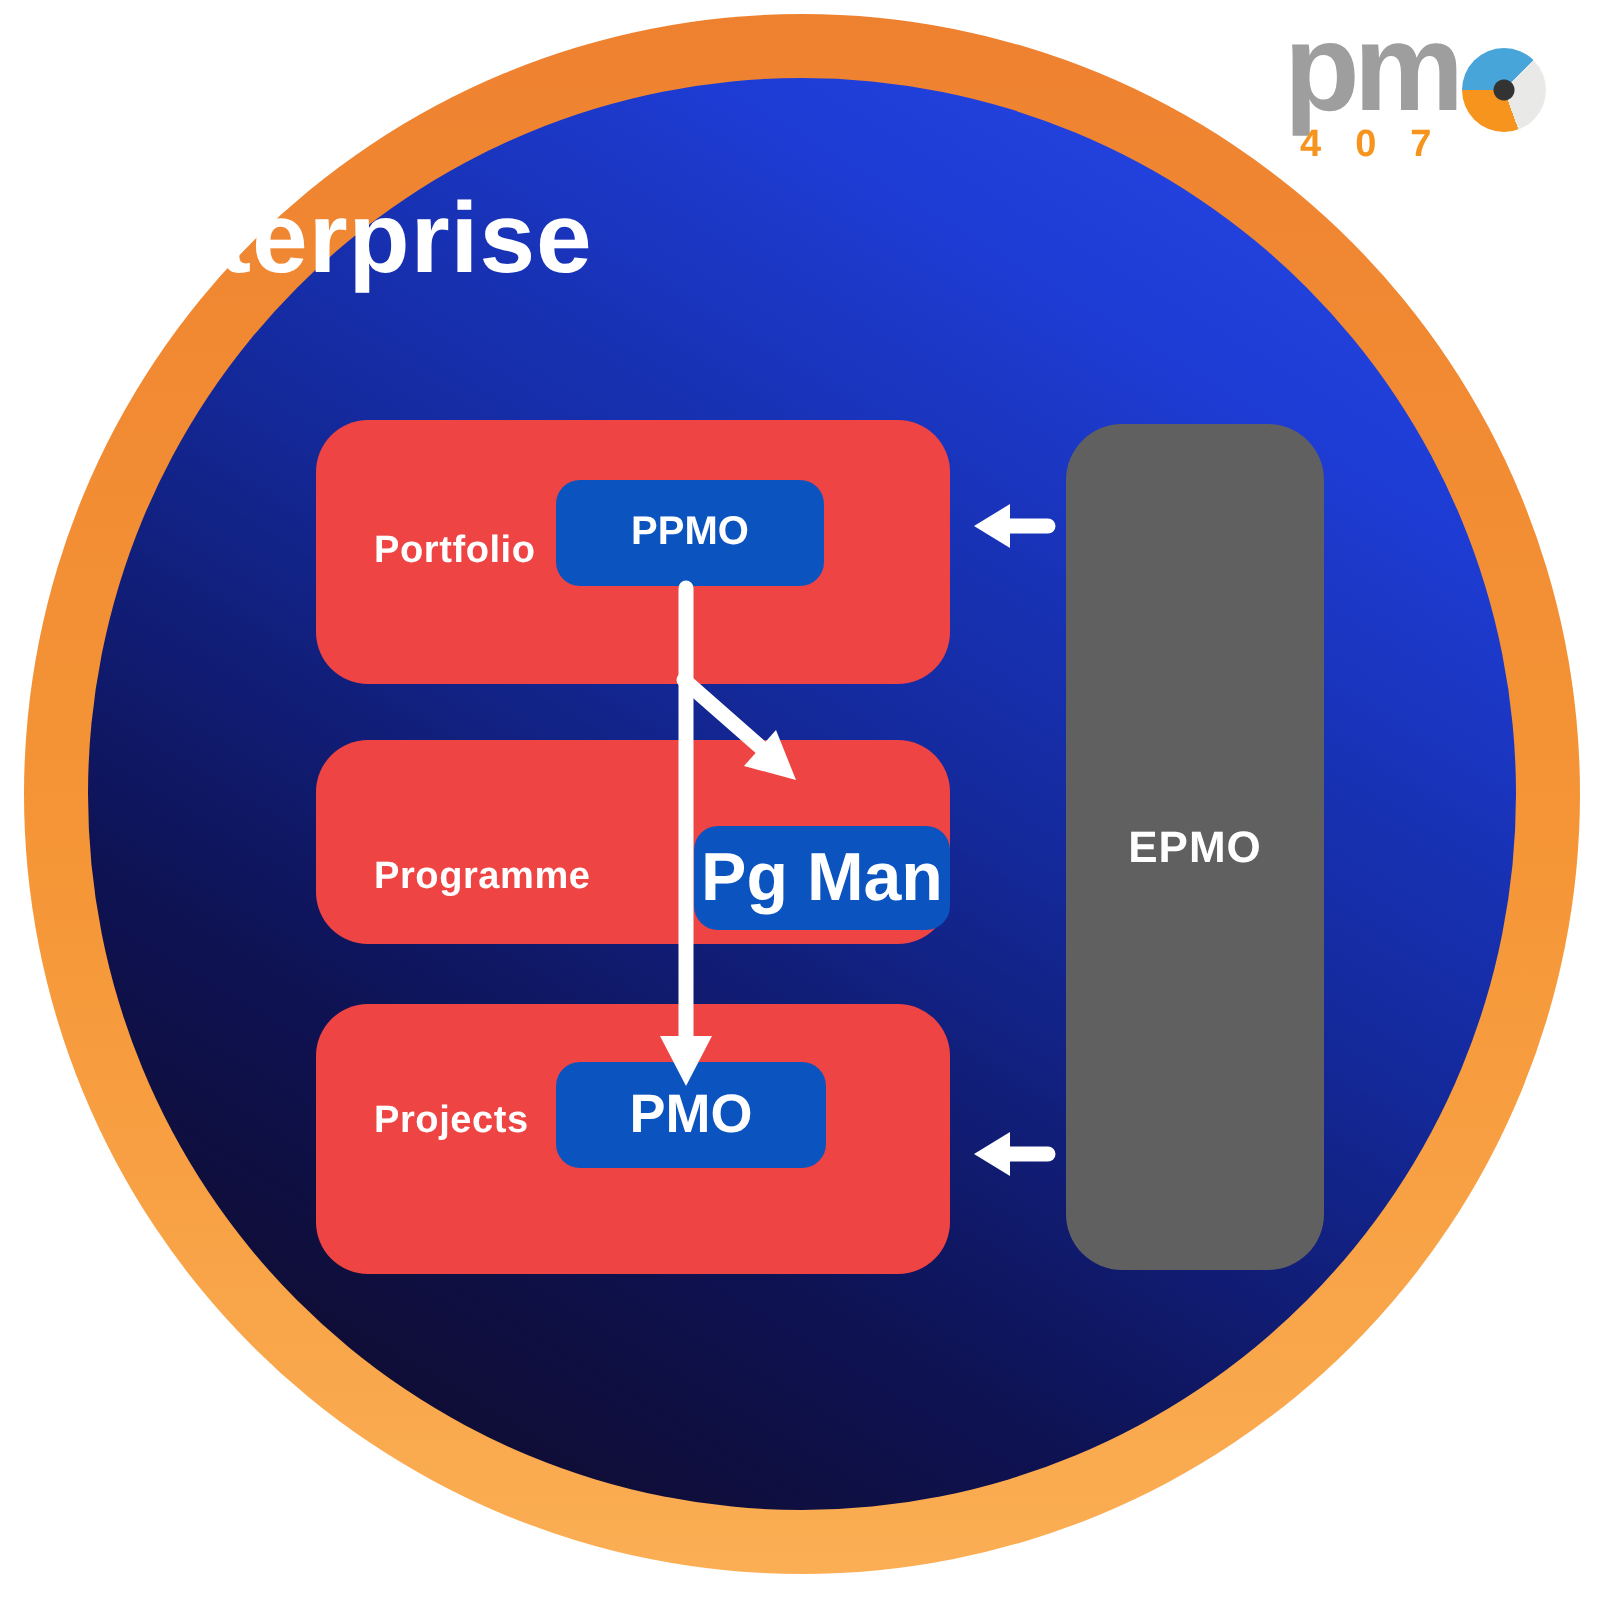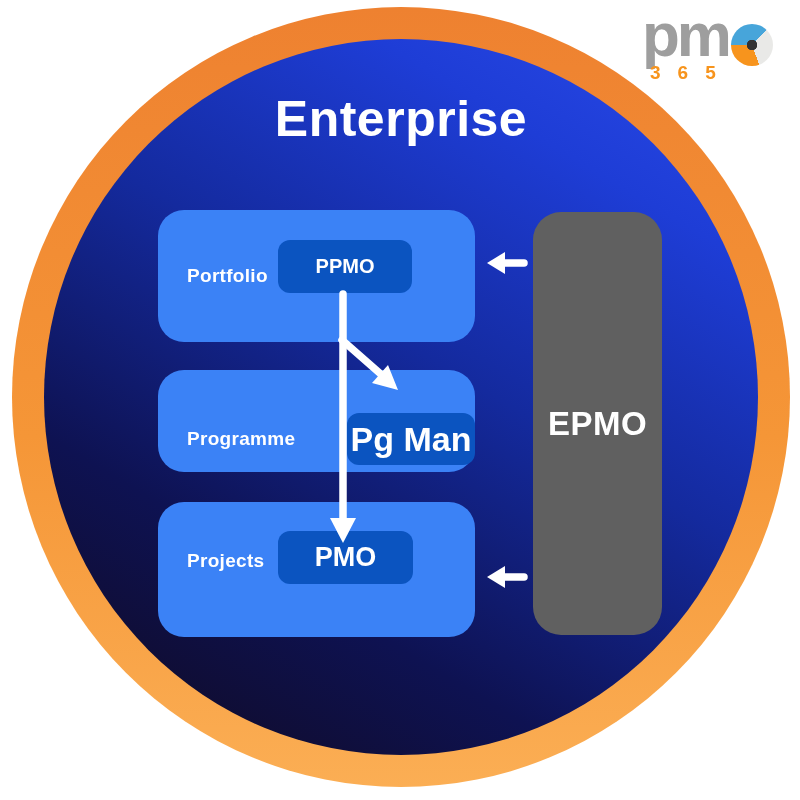--- a/index.html
+++ b/index.html
@@ -4,44 +4,44 @@
 <style>
   html,body{margin:0;padding:0;background:#ffffff;font-family:"Liberation Sans",sans-serif;}
   .stage{position:relative;width:800px;height:800px;background:#ffffff;overflow:hidden;}
 
   
   .ring{position:absolute;left:12px;top:7px;width:778px;height:780px;border-radius:50%;
         background:linear-gradient(180deg,#EE8130 0%,#F59637 55%,#FBAE54 100%);}
   .inner{position:absolute;left:44px;top:39px;width:714px;height:716px;border-radius:50%;
         background:linear-gradient(211deg,#2B4BEA 0%,#1E3DD6 20%,#142A9E 45%,#0E1252 72%,#100B28 94%);}
 
-  .title{position:absolute;left:44px;top:90px;width:714px;text-align:center;
+  .title{position:absolute;left:44px;top:90px;width:714px;
         color:#ffffff;font-size:50px;font-weight:bold;letter-spacing:0.5px;}
 
   
-  .level{position:absolute;left:158px;width:317px;background:#3b82f6;border-radius:26px;}
+  .level{position:absolute;left:158px;width:317px;background:#ef4444;border-radius:26px;}
   .level-0{top:210px;height:132px;}
   .level-1{top:370px;height:102px;}
   .level-2{top:502px;height:135px;}
   .level-label{position:absolute;color:#ffffff;font-weight:bold;font-size:19px;letter-spacing:0.3px;}
   .label-0{left:29px;top:55px;}
   .label-1{left:29px;top:58px;}
   .label-2{left:29px;top:48px;}
 
   
   .chip{position:absolute;background:#0B54C0;border-radius:12px;display:flex;
         align-items:center;justify-content:center;color:#ffffff;font-weight:bold;}
   .chip-ppmo{left:120px;top:30px;width:134px;height:53px;font-size:20px;}
   .chip-pgman{left:189px;top:43px;width:128px;height:52px;font-size:34px;}
   .chip-pmo{left:120px;top:29px;width:135px;height:53px;font-size:27px;}
 
   
   .epmo{position:absolute;left:533px;top:212px;width:129px;height:423px;border-radius:28px;
         background:#606060;display:flex;align-items:center;justify-content:center;
-        color:#ffffff;font-weight:bold;font-size:33px;letter-spacing:0.5px;}
+        color:#ffffff;font-weight:bold;font-size:22px;letter-spacing:0.5px;}
 
   
   .arrows{position:absolute;left:0;top:0;width:800px;height:800px;pointer-events:none;}
 
   
   .logo{position:absolute;left:642px;top:4px;}
   .logo-row{display:flex;align-items:flex-start;}
   .logo-text{color:#9E9E9E;font-size:62px;font-weight:bold;line-height:1;letter-spacing:-3px;}
   .logo-o{width:42px;height:42px;border-radius:50%;margin-left:2px;margin-top:20px;
         background:radial-gradient(circle at 50% 50%, #333333 0 5px, rgba(0,0,0,0) 5.5px),
@@ -104,16 +104,16 @@
       <line x1="524" y1="577" x2="504" y2="577" stroke="#FFFFFF" stroke-width="7.5" stroke-linecap="round"></line>
       <polygon points="487,577 505,566 505,588" fill="#FFFFFF"></polygon>
     </g>
   </svg>
 
   <div class="logo">
     <div class="logo-row">
       <span class="logo-text">pm</span>
       <span class="logo-o"></span>
     </div>
-    <div class="logo-num">365</div>
+    <div class="logo-num">407</div>
   </div>
 
 </div>
 
 </body></html>

